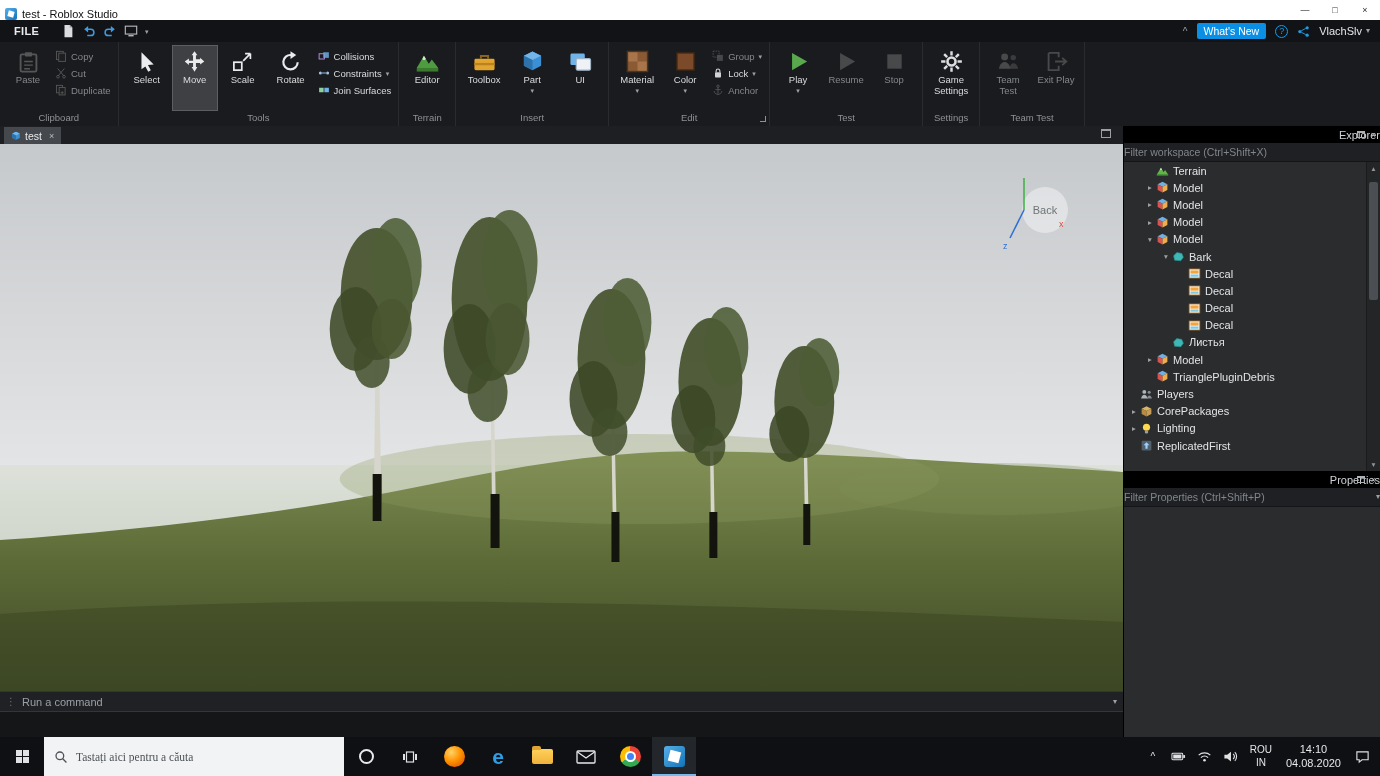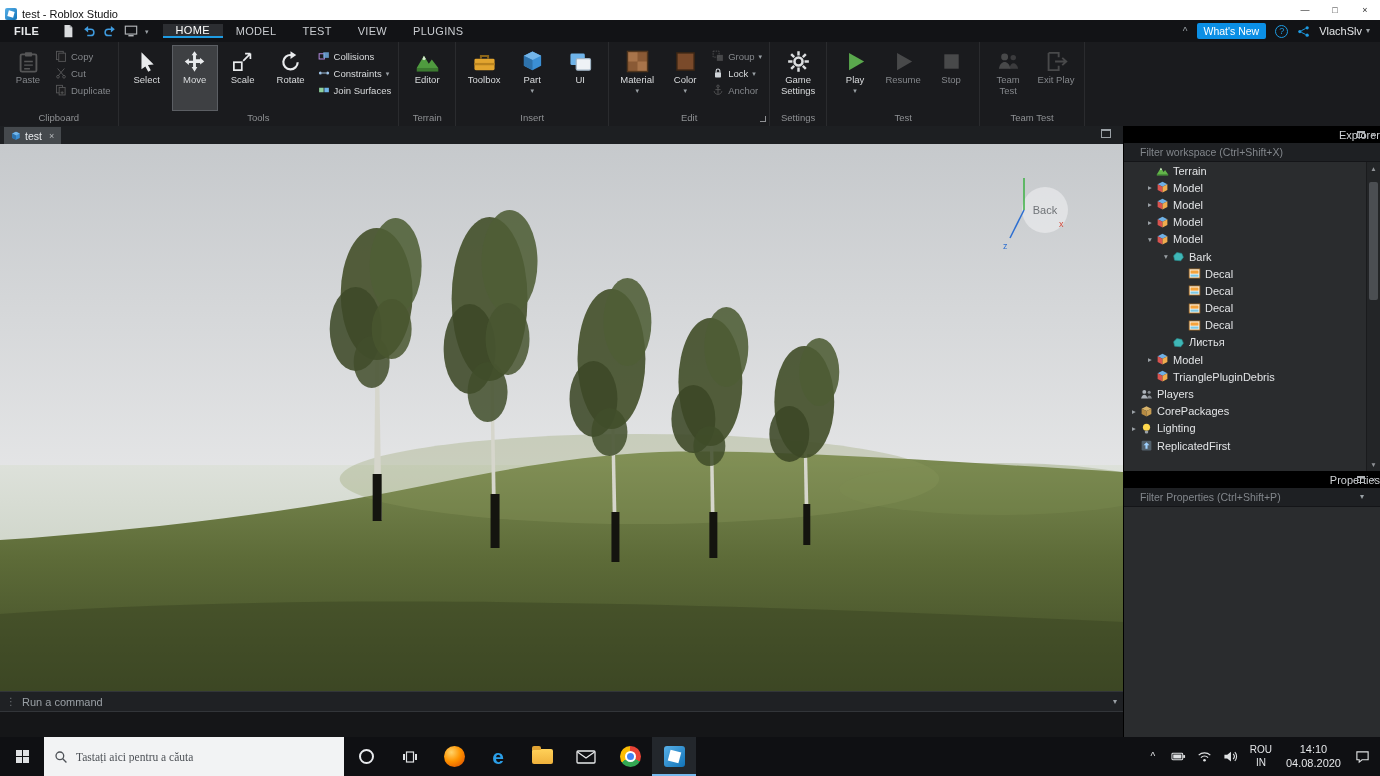--- a/index.html
+++ b/index.html
@@ -70,21 +70,21 @@
   .status-strip{height:25px;background:#151618;flex:0 0 25px}
 
   
   .right-col{flex:1;display:flex;flex-direction:column;background:#2a2c2e}
   .panel-header{height:17px;background:#000000;display:flex;align-items:center;justify-content:flex-end;
      color:#cfd2d5;font-size:11px;position:relative;flex:0 0 17px}
   .ph-icons{position:absolute;right:4px;top:0;height:100%;display:flex;align-items:center;gap:6px;color:#aeb1b5}
   .float-ic{width:8px;height:7px;border:1px solid #aeb1b5;border-top-width:2px}
   .ph-close{font-size:9px}
   .filterbar{height:19px;background:#1e2023;border-bottom:1px solid #141518;display:flex;align-items:center;
-     padding:0 16px;flex:0 0 19px;gap:4px}
+     padding:0 0;flex:0 0 19px;gap:4px}
   .filterbar input{flex:1;background:transparent;border:none;outline:none;color:#cfd2d5;font-size:10.5px;font-family:inherit}
   .filterbar input::placeholder{color:#82868b}
   .filterbar .caret{font-size:8px}
   .tree{height:309px;position:relative;overflow:hidden;background:#2a2c2e;flex:0 0 309px}
   .tree-inner{position:absolute;inset:0 14px 0 0}
   .titem{height:17.2px;display:flex;align-items:center;font-size:11px;color:#e2e4e6;
      padding-left:calc(4px + var(--i) * 16px);white-space:nowrap}
   .titem .arrow{width:12px;flex:0 0 12px;text-align:center;color:#9aa0a5;font-size:7.5px}
   .titem .arrow.hidden{visibility:hidden}
   .ticon{width:13px;height:13px;flex:0 0 13px;margin-right:4px}
@@ -354,27 +354,20 @@
           <use href="#sym-undo"></use>
         </svg>
       <svg>
           <use href="#sym-redo"></use>
         </svg>
       <svg>
           <use href="#sym-screen"></use>
         </svg>
       <span class="caret">▾</span>
     </div>
-    <div class="mb-tabs">
-      <div class="mb-tab active">HOME</div>
-      <div class="mb-tab">MODEL</div>
-      <div class="mb-tab">TEST</div>
-      <div class="mb-tab">VIEW</div>
-      <div class="mb-tab">PLUGINS</div>
-    </div>
     <div class="mb-right">
       <span class="collapse-chev">^</span>
       <span class="whatsnew">What's New</span>
       <span class="help-circle">?</span>
       <span class="share-ic">
           <svg>
             <use href="#sym-share"></use>
           </svg>
         </span>
       <span class="mb-user">
@@ -545,51 +538,51 @@
             </div>
         </div>
       </div>
       <div class="glabel"><span>Edit</span><span class="launcher"></span></div>
     </div>
 
     <div class="rgroup">
       <div class="rbody">
         <div class="rbtn">
           <svg class="ric">
-              <use href="#sym-gear"></use>
-            </svg>
-          <span>Game Settings</span>
-        </div>
-      </div>
-      <div class="glabel">Settings</div>
+              <use href="#sym-play"></use>
+            </svg>
+          <span>Play</span>
+          <span class="caret">▾</span>
+        </div>
+        <div class="rbtn dim">
+          <svg class="ric">
+              <use href="#sym-play-gray"></use>
+            </svg>
+          <span>Resume</span>
+        </div>
+        <div class="rbtn dim">
+          <svg class="ric">
+              <use href="#sym-stop"></use>
+            </svg>
+          <span>Stop</span>
+        </div>
+      </div>
+      <div class="glabel">Test</div>
     </div>
 
     <div class="rgroup">
       <div class="rbody">
         <div class="rbtn">
           <svg class="ric">
-              <use href="#sym-play"></use>
-            </svg>
-          <span>Play</span>
-          <span class="caret">▾</span>
-        </div>
-        <div class="rbtn dim">
-          <svg class="ric">
-              <use href="#sym-play-gray"></use>
-            </svg>
-          <span>Resume</span>
-        </div>
-        <div class="rbtn dim">
-          <svg class="ric">
-              <use href="#sym-stop"></use>
-            </svg>
-          <span>Stop</span>
-        </div>
-      </div>
-      <div class="glabel">Test</div>
+              <use href="#sym-gear"></use>
+            </svg>
+          <span>Game Settings</span>
+        </div>
+      </div>
+      <div class="glabel">Settings</div>
     </div>
 
     <div class="rgroup">
       <div class="rbody">
         <div class="rbtn dim">
           <svg class="ric" style="color:#6c6f73">
               <use href="#sym-people"></use>
             </svg>
           <span>Team Test</span>
         </div>

